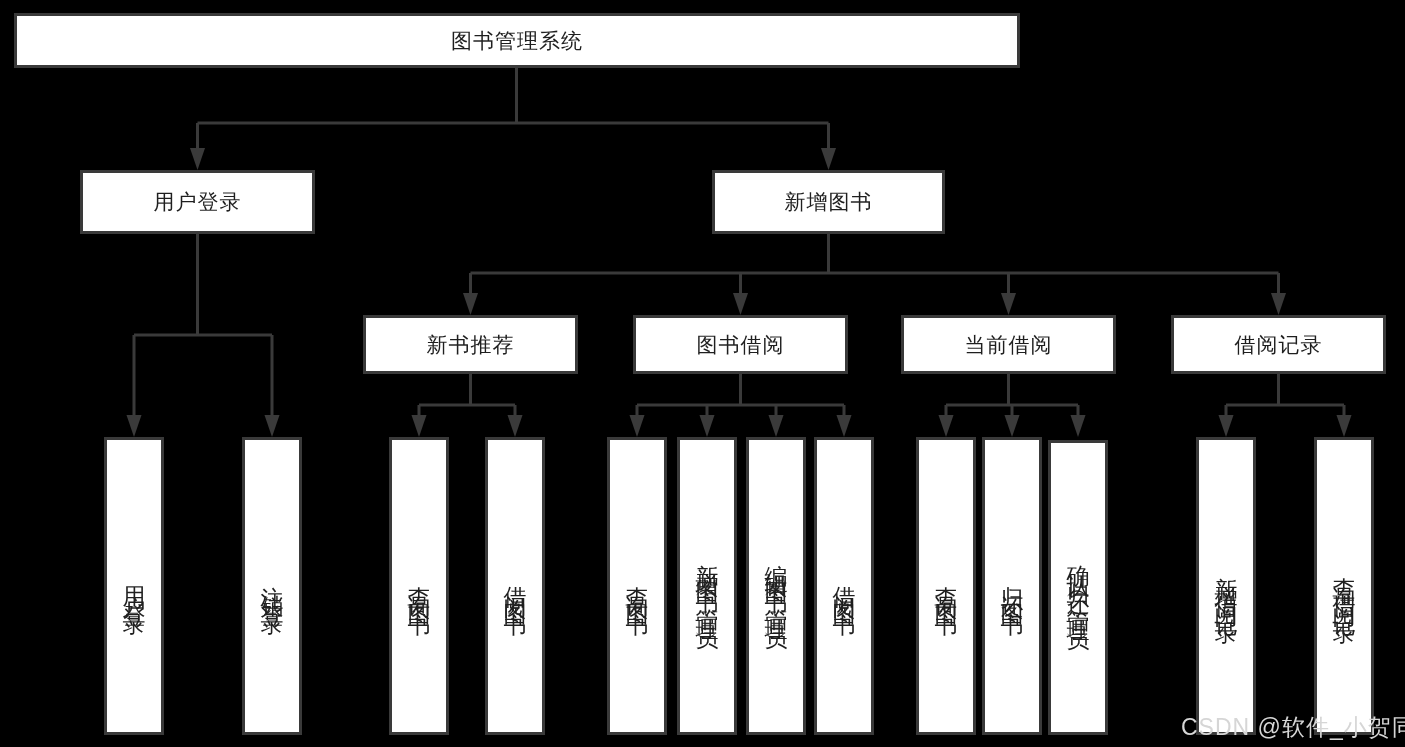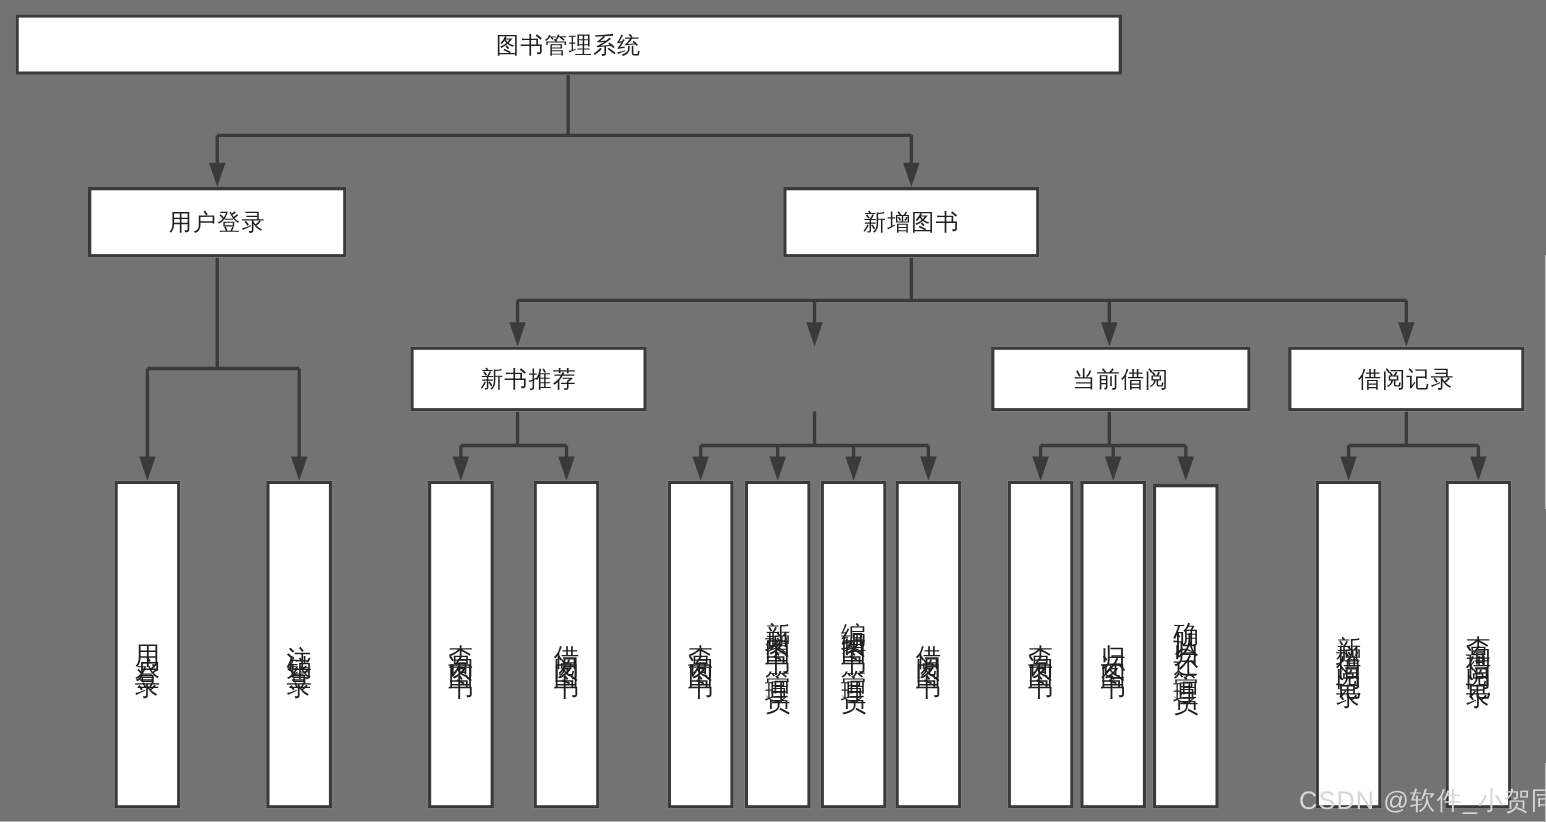--- a/index.html
+++ b/index.html
@@ -1,20 +1,20 @@
 <!DOCTYPE html>
 <html><head>
 <meta charset="utf-8">
 <style>
   html, body { margin: 0; padding: 0; background: #ffffff; }
   .canvas {
     position: relative;
     width: 1405px;
     height: 747px;
-    background: #737373;
+    background: #000000;
     font-family: "Liberation Sans", sans-serif;
     overflow: hidden;
   }
   .connectors {
     position: absolute;
     left: 0; top: 0;
     width: 1405px; height: 747px;
   }
   .box {
     position: absolute;
@@ -99,24 +99,27 @@
     <span>图书管理系统</span>
   </div>
 
   <div class="box h-box" style="left:80px; top:170px; width:235px; height:64px;">
     <span>用户登录</span>
   </div>
   <div class="box h-box" style="left:712px; top:170px; width:233px; height:64px;">
     <span>新增图书</span>
   </div>
 
-  <div class="box h-box" style="left:363px; top:315px; width:215px; height:59px;margin-left:10px;">
+  <div class="box h-box" style="left:363px; top:315px; width:215px; height:59px;">
     <span>新书推荐</span>
   </div>
-  <div class="box h-box" style="left:901px; top:315px; width:236px; height:59px;align-items:center;">
+  <div class="box h-box" style="left:633px; top:315px; width:215px; height:59px;">
+    <span>图书借阅</span>
+  </div>
+  <div class="box h-box" style="left:901px; top:315px; width:215px; height:59px;align-items:center;">
     <span>当前借阅</span>
   </div>
   <div class="box h-box" style="left:1171px; top:315px; width:215px; height:59px;">
     <span>借阅记录</span>
   </div>
 
   <div class="box v-box" style="left:104px; top:437px; width:60px; height:298px;">
     <span>用户登录</span>
   </div>
   <div class="box v-box" style="left:242px; top:437px; width:60px; height:298px;">

